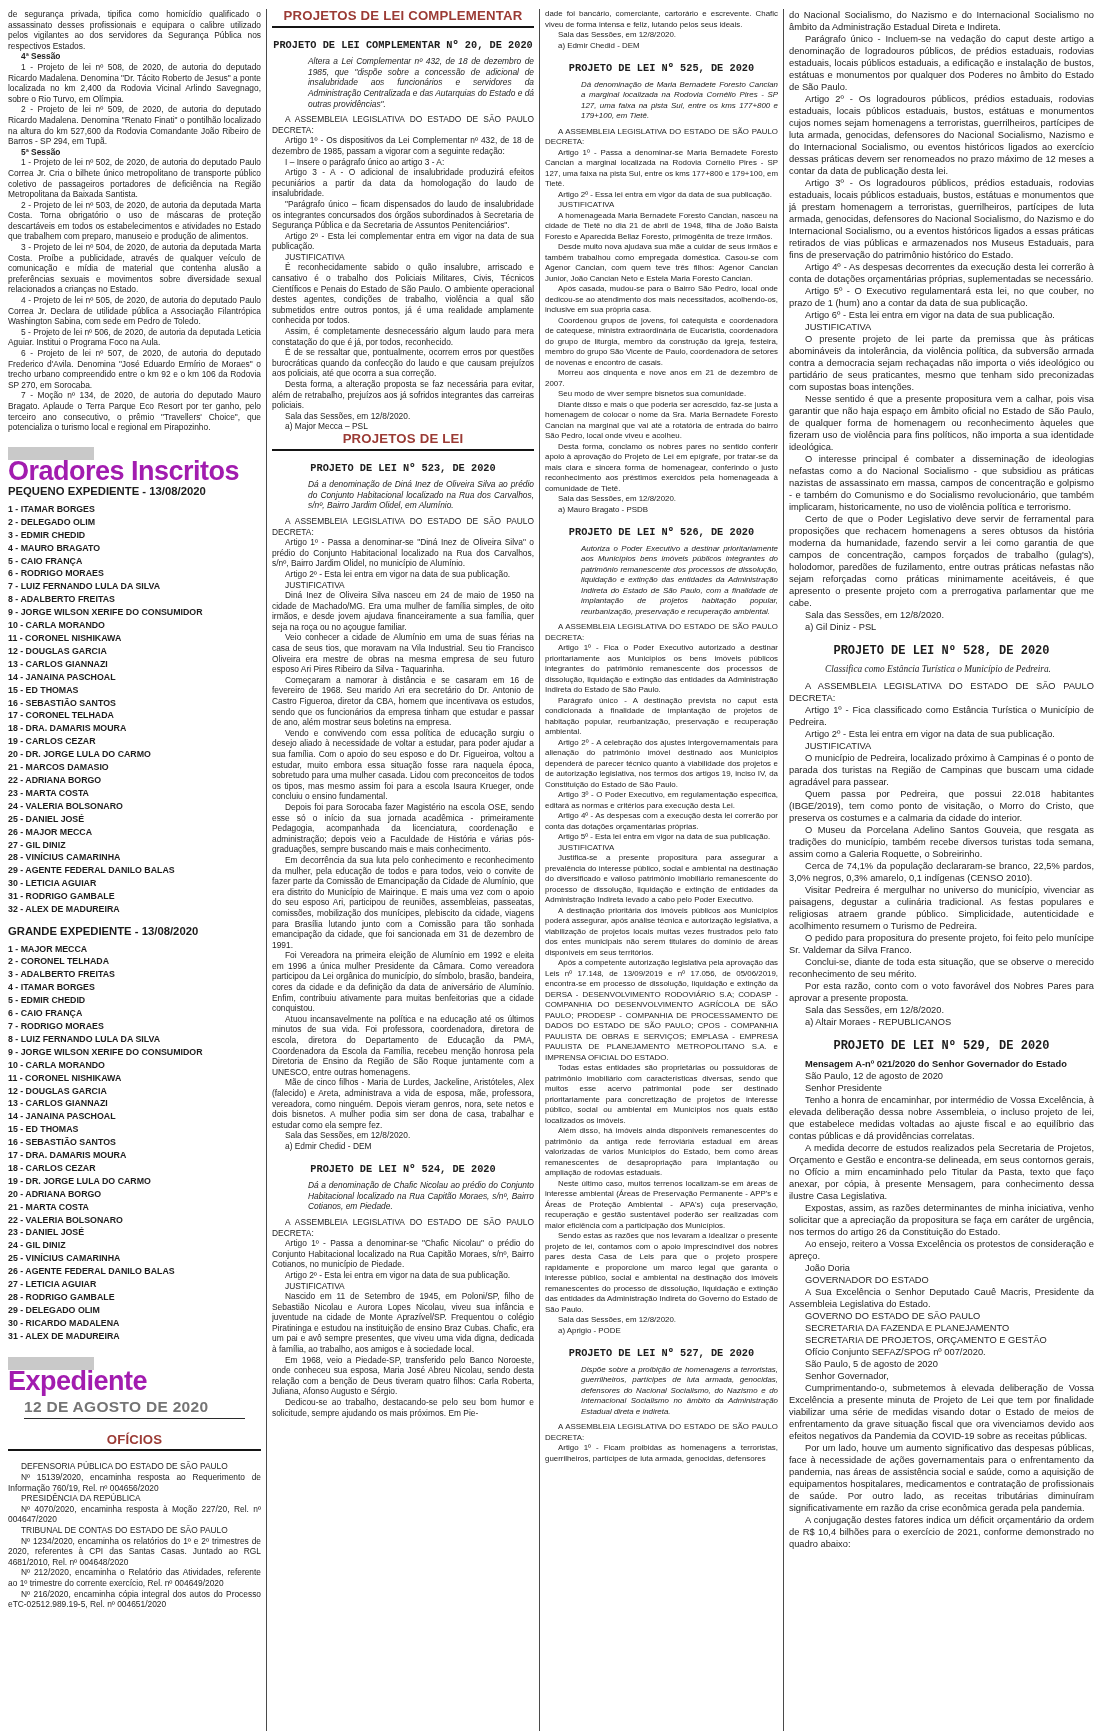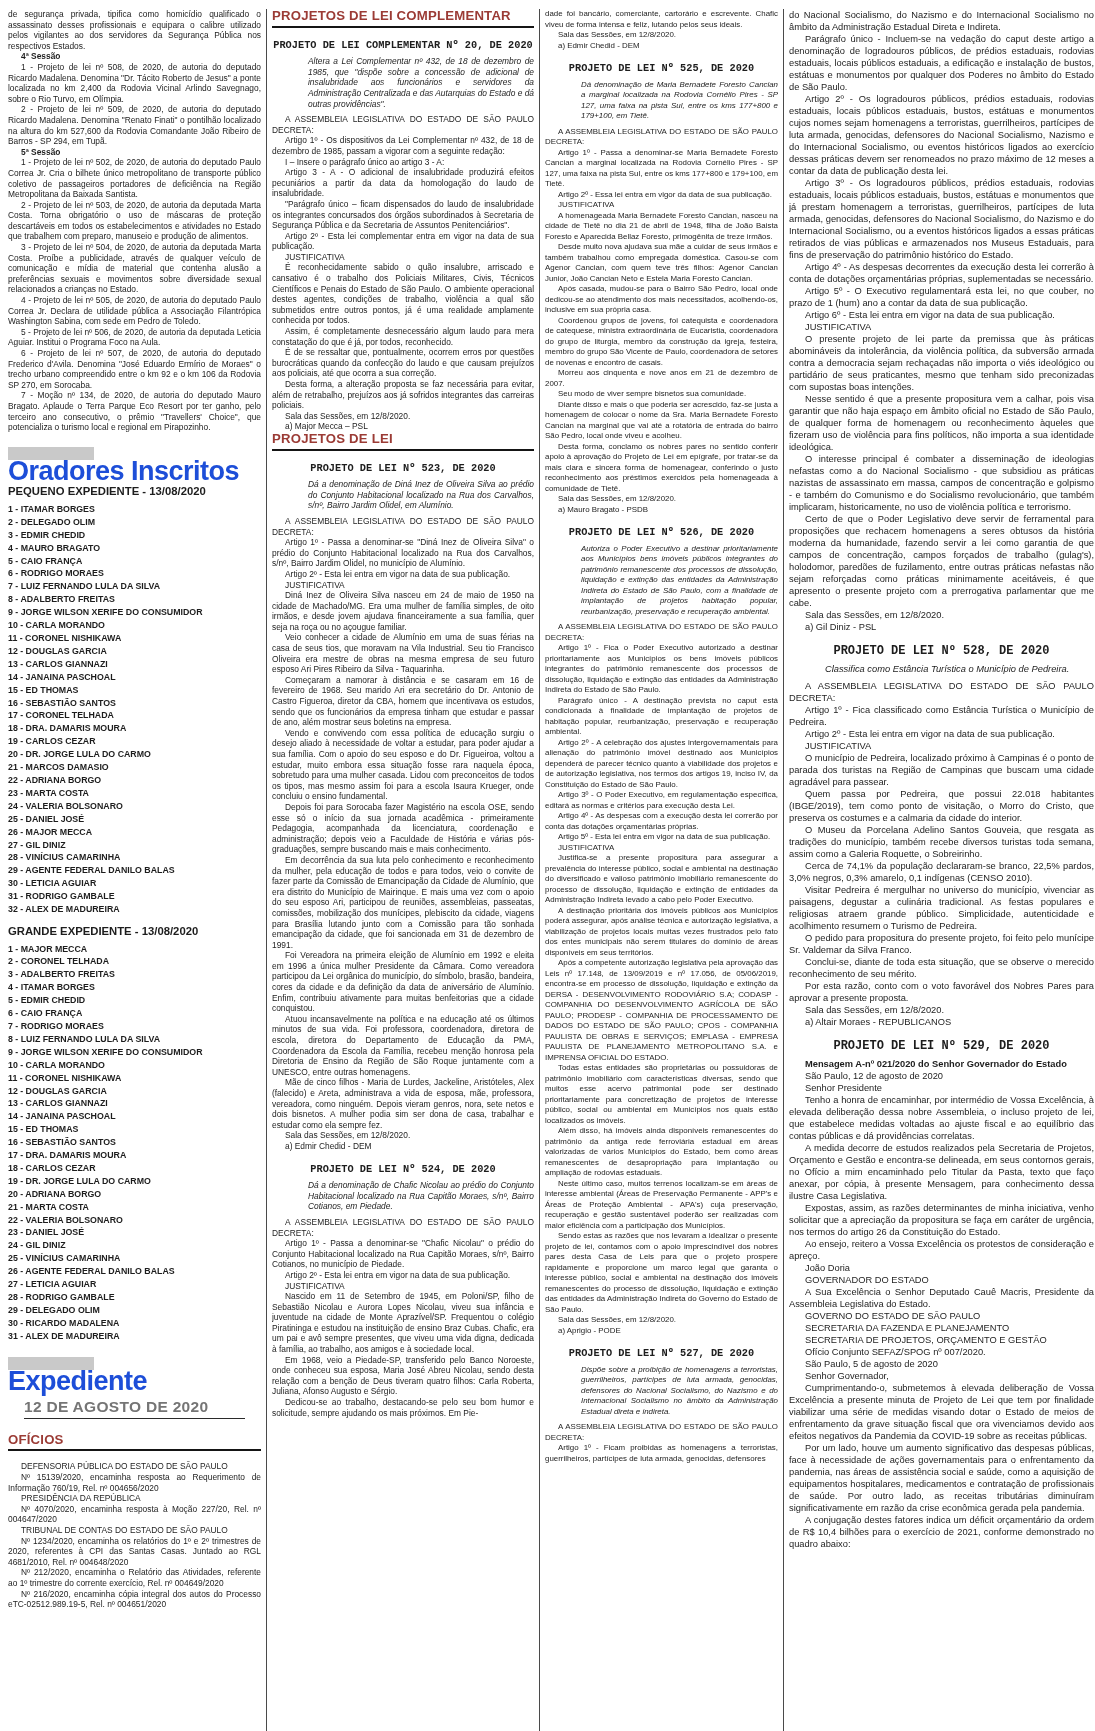--- a/index.html
+++ b/index.html
@@ -13,25 +13,25 @@
   .c2{flex:0 0 262px;width:262px;font-size:8.4px;line-height:10.6px;}
   .c3{flex:0 0 233px;width:233px;font-size:7.9px;line-height:10.5px;}
   .c4{flex:0 0 305px;width:305px;font-size:9.3px;line-height:12px;}
   .tx{margin:0;text-align:justify;}
   .p{text-indent:13px;}
   .c4 .p{text-indent:16px;}
   .p0{text-indent:0;}
   .ph{font-weight:bold;text-indent:13px;}
   .pb{font-weight:bold;text-indent:16px;}
   .em{font-style:italic;margin:4px 0 5px 36px;}
-  .c4 .em{}
+  .c4 .em{font-family:Liberation Serif, serif;}
   .sec{color:#9b3b35;font-weight:bold;font-size:13.2px;letter-spacing:.2px;
        border-bottom:2.5px solid #151515;padding-bottom:4px;margin:2px 0 10px;
-       text-align:left;}
-  .h1{font-weight:bold;font-size:27px;letter-spacing:-.5px;color:#1d4ed8;
+       text-align:center;}
+  .h1{font-weight:bold;font-size:27px;letter-spacing:-.5px;color:#a21caf;
       margin:4px 0 10px;text-align:left;}
   .dh{font-weight:bold;font-size:15.5px;color:#757575;letter-spacing:.3px;
       border-bottom:1.5px solid #2a2a2a;padding-bottom:5px;margin:16px 16px 16px;
       text-align:left;}
   .lh{font-weight:bold;font-size:11.3px;margin:10px 0 6px;text-align:left;}
   .list{margin:0 0 2px;}
   .list .li{font-weight:bold;font-size:8.8px;line-height:12.9px;text-align:left;}
   .lt{text-align:center;margin:11px 0 5px;}
   .lt span{display:inline-block;text-align:left;font-weight:bold;
            font-size:10.3px;line-height:12.6px;font-family:Liberation Mono, monospace;}

